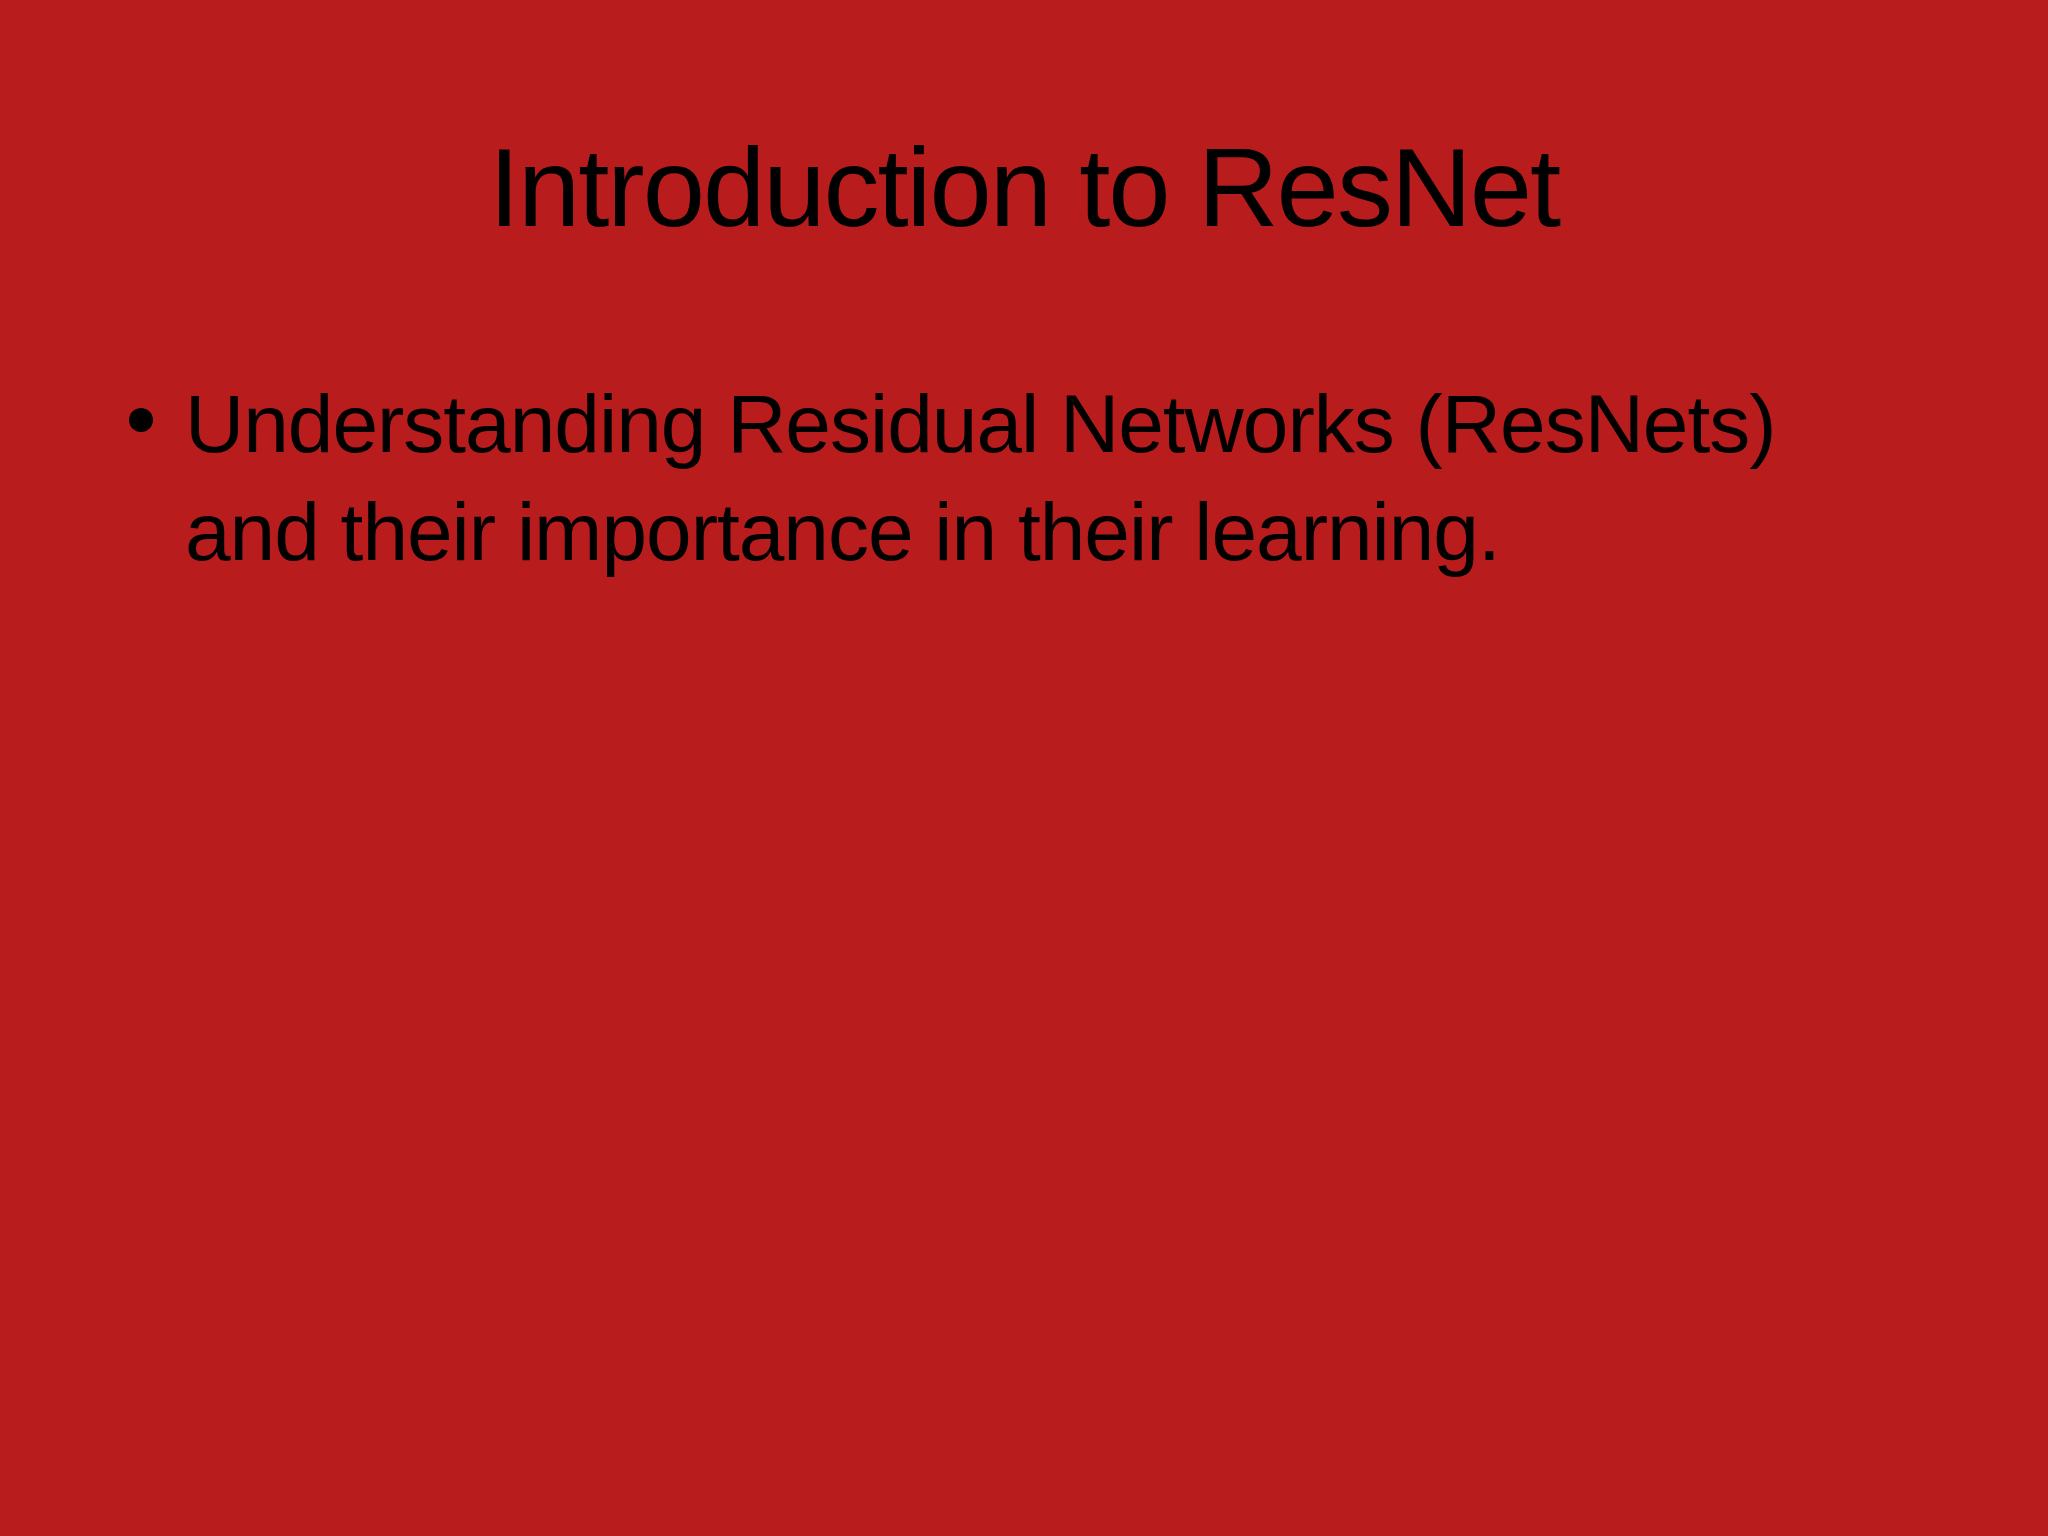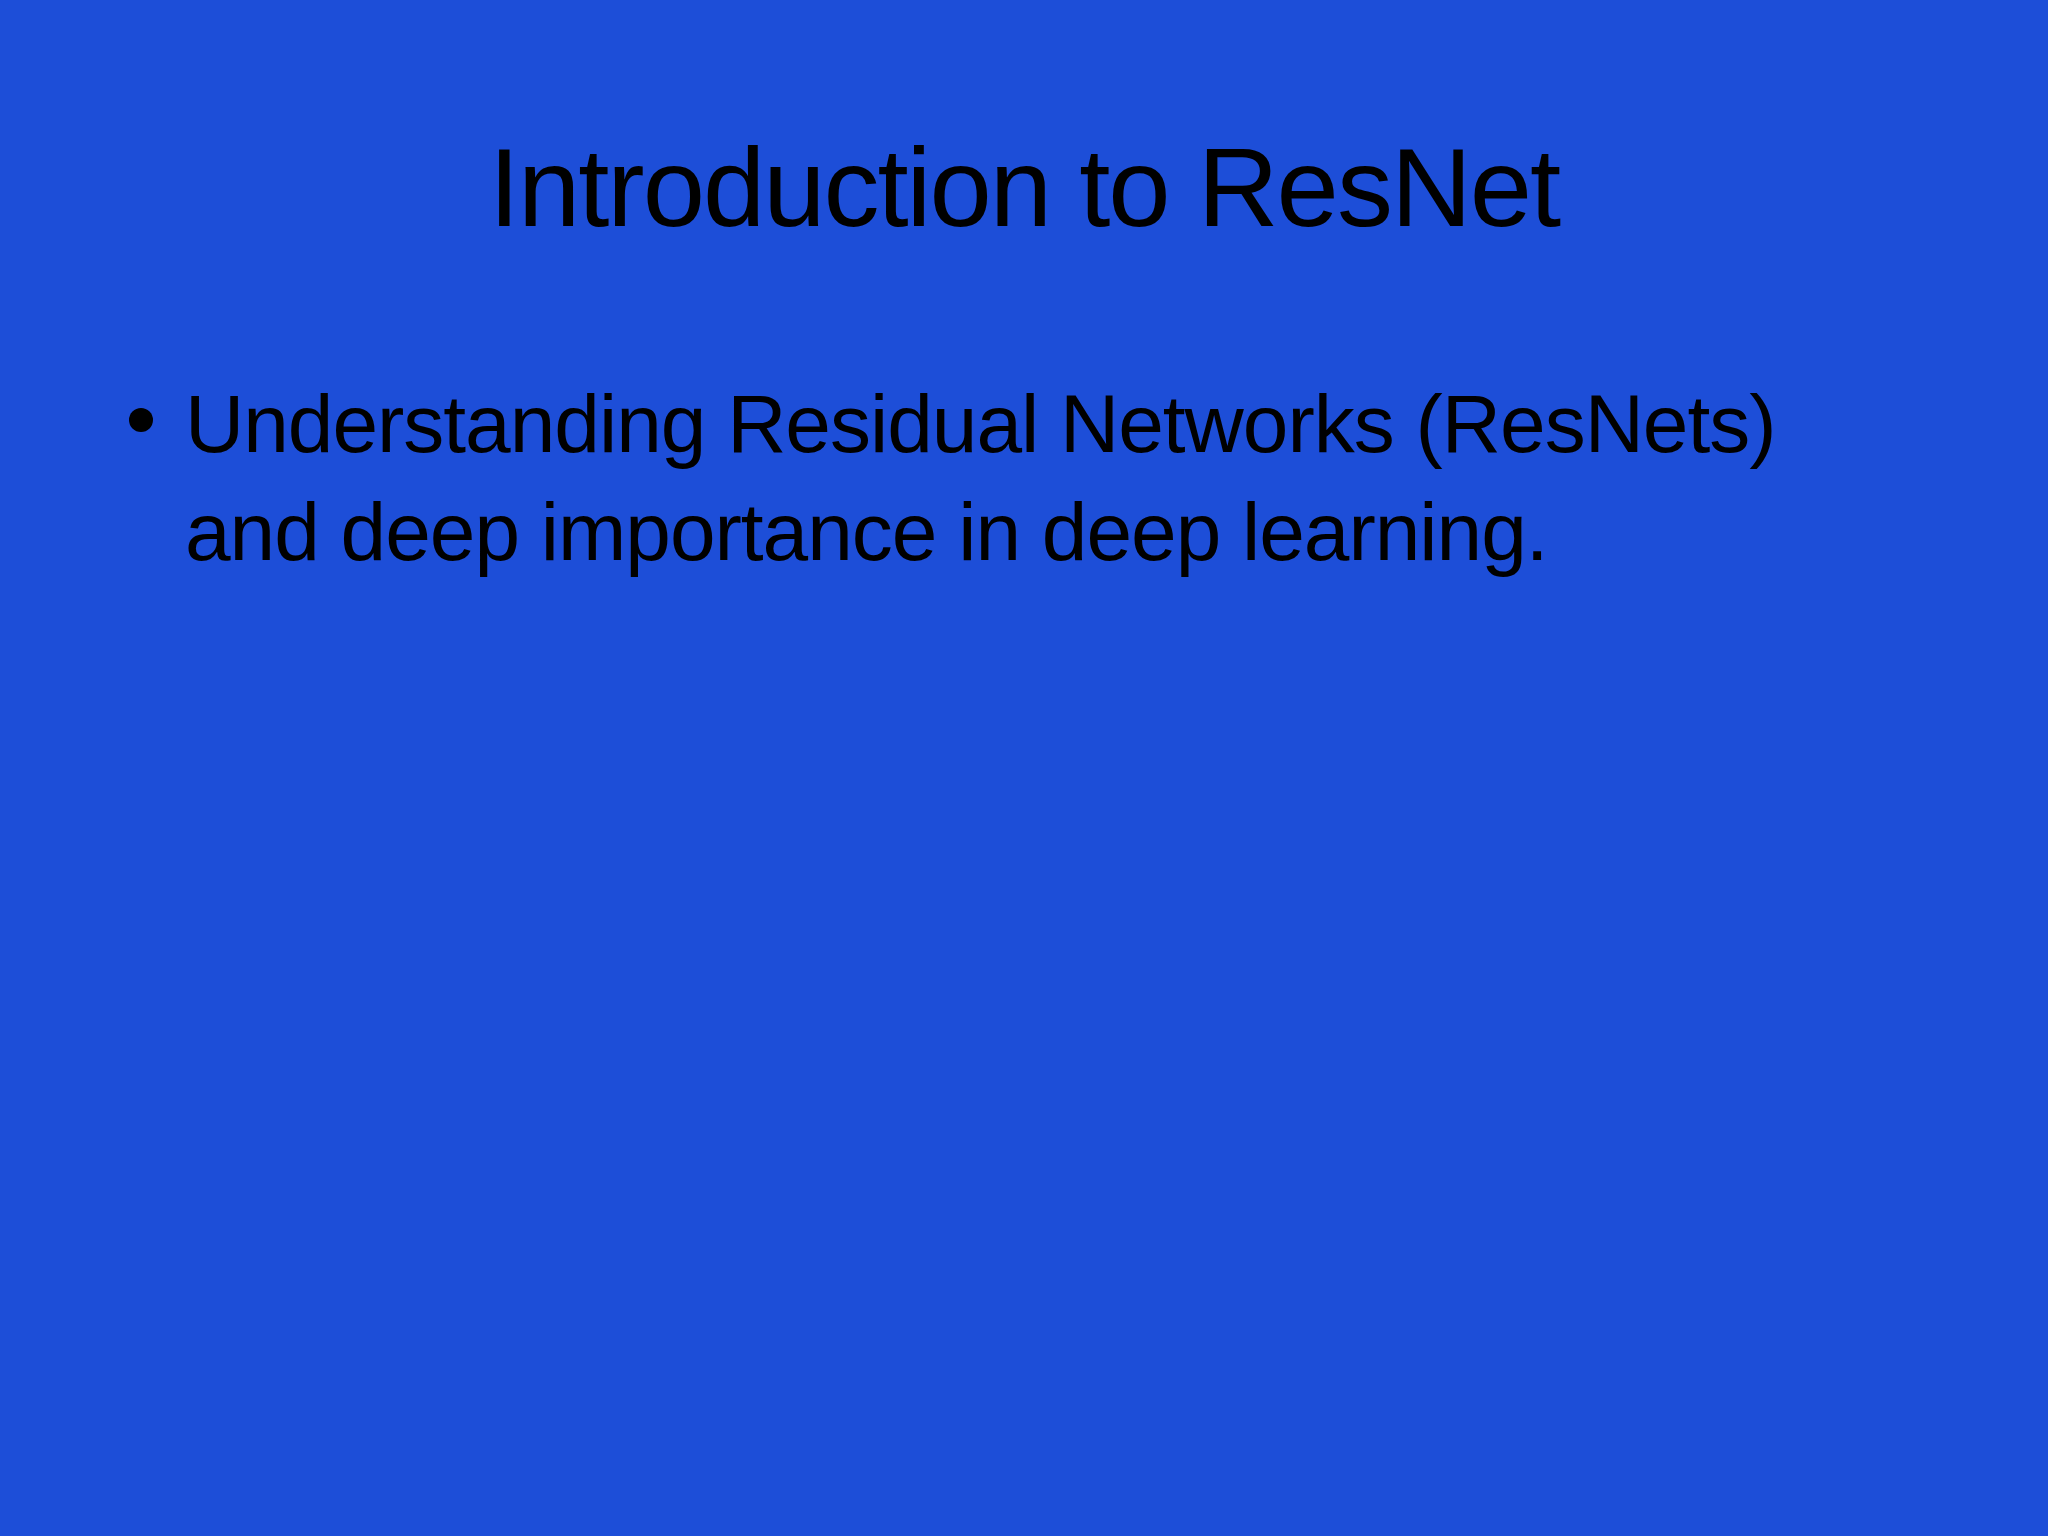--- a/index.html
+++ b/index.html
@@ -11,21 +11,21 @@
     height: 1536px;
     background: #ffffff;
     font-family: "Liberation Sans", sans-serif;
     color: #000000;
     overflow: hidden;
   }
   .slide {
     position: relative;
     width: 2048px;
     height: 1536px;
-    background: #1d4ed8;
+    background: #b91c1c;
   }
   .slide-title {
     position: absolute;
     top: 121px;
     left: 0;
     width: 2048px;
     margin: 0;
     text-align: center;
     font-size: 112px;
     font-weight: 400;
@@ -70,18 +70,18 @@
 <div class="slide">
 
   <h1 class="slide-title">Introduction to ResNet</h1>
 
   <div class="bullet-item">
 
     <span class="bullet-marker"></span>
 
     <div class="bullet-text">
       <div class="bullet-line">Understanding Residual Networks (ResNets)</div>
-      <div class="bullet-line">and deep importance in deep learning.</div>
+      <div class="bullet-line">and their importance in their learning.</div>
     </div>
 
   </div>
 
 </div>
 
 </body></html>

